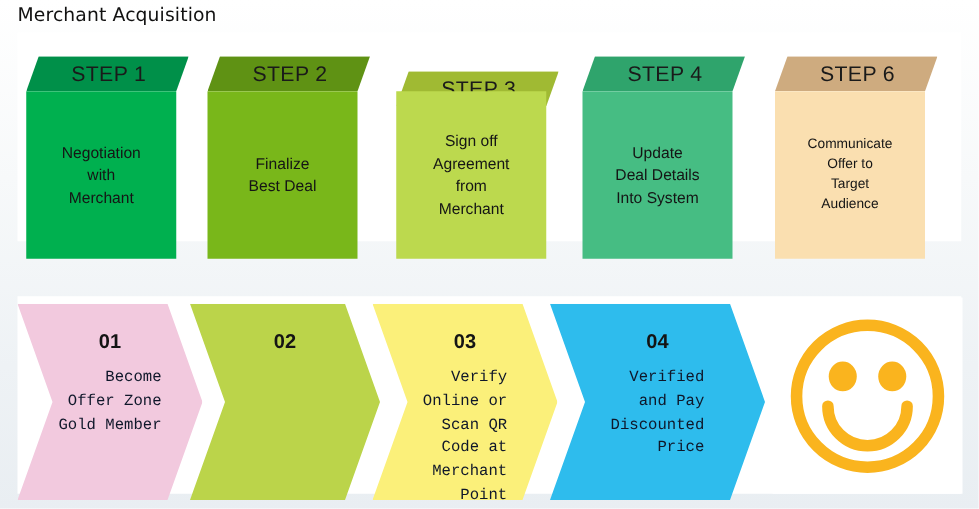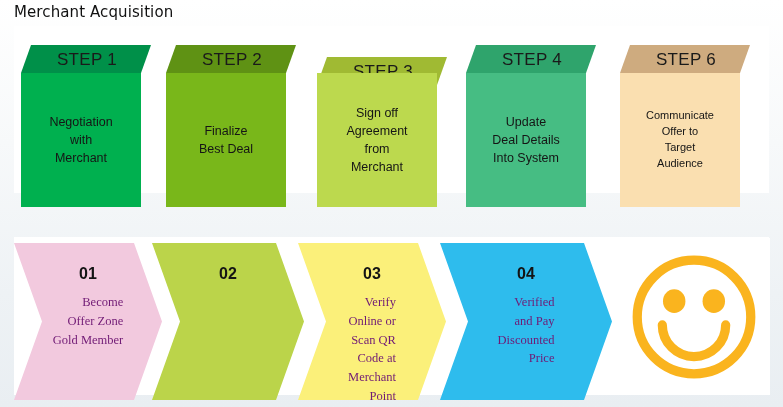--- a/index.html
+++ b/index.html
@@ -125,24 +125,24 @@
     clip-path: polygon(0 0, calc(100% - 28px) 0, 100% 50%, calc(100% - 28px) 100%, 0 100%, 28px 50%);
   }
   .chev-num {
     font-family: "Liberation Sans", sans-serif;
     font-weight: bold;
     font-size: 16px;
     color: #141414;
     margin-top: 22px;
   }
   .chev-text {
-    font-family: Liberation Serif, serif;
+    font-family: Liberation Mono, monospace;
     font-size: 12.5px;
     line-height: 1.5;
-    color: #701a75;
+    color: #0f172a;
     margin-top: 10px;
     padding: 0 4px;
     white-space: pre-line;
   }
   #chev-1 { left: 14px;  width: 148px; }
   #chev-2 { left: 152px; width: 152px; }
   #chev-3 { left: 298px; width: 148px; }
   #chev-4 { left: 440px; width: 172px; }
 
   

